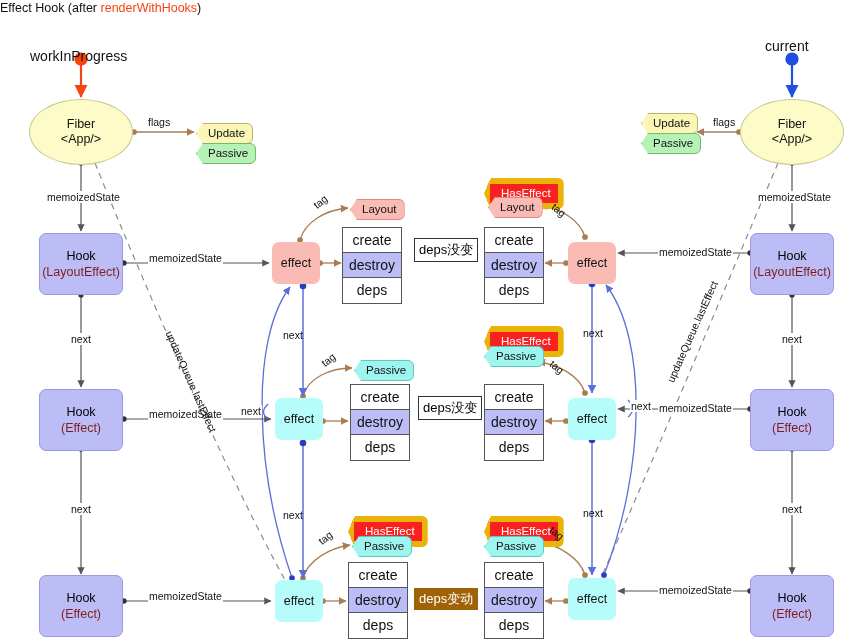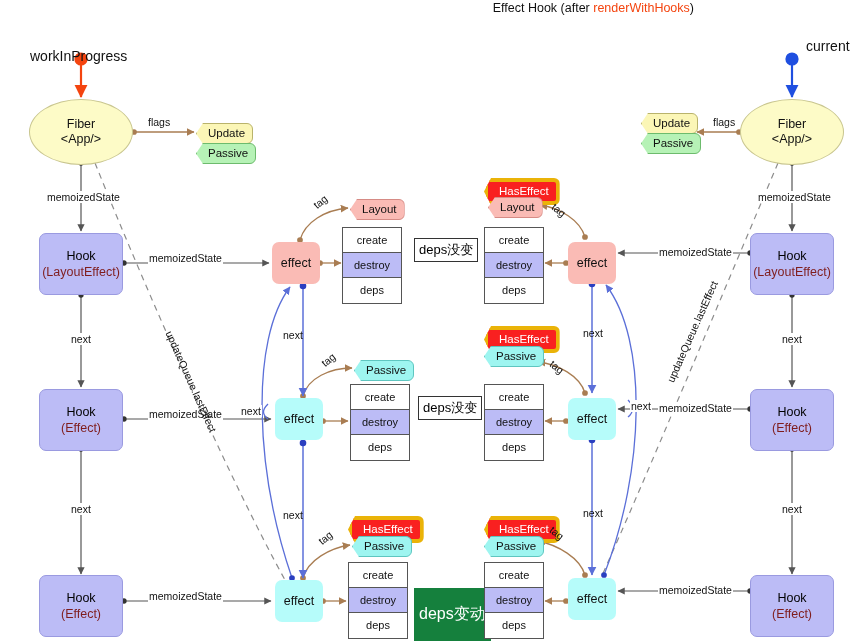--- a/index.html
+++ b/index.html
@@ -2,21 +2,21 @@
 <html><head>
 <meta charset="utf-8">
 <style>
   html,body{margin:0;padding:0;background:#fff;}
   body{width:862px;height:643px;position:relative;overflow:hidden;
        font-family:"Liberation Sans","DejaVu Sans",sans-serif;}
   #stage{position:absolute;left:0;top:0;width:862px;height:643px;}
   svg.layer{position:absolute;left:0;top:0;width:862px;height:643px;pointer-events:none;}
   .node{position:absolute;box-sizing:border-box;}
 
-  .title{position:absolute;width:694px;text-align:right;top:1px;font-size:12.5px;color:#111;}
+  .title{position:absolute;width:694px;text-align:left;top:1px;font-size:12.5px;color:#111;}
   .title .hl{color:#f4440f;}
 
   .rootlabel{position:absolute;font-size:14px;color:#111;white-space:nowrap;}
 
   .fiber{width:104px;height:66px;border-radius:50%;background:#fdfbc7;
          border:1px solid #c9c690;display:flex;flex-direction:column;
          align-items:center;justify-content:center;font-size:12.5px;color:#111;line-height:15px;}
 
   .hook{width:84px;height:62px;border-radius:7px;background:#bcbcf6;border:1px solid #9a9ae0;
         display:flex;flex-direction:column;align-items:center;justify-content:center;
@@ -29,32 +29,32 @@
   .effect.cyan{background:#b6fcfa;}
 
   .tagbadge{position:absolute;height:19px;padding:0 7px 0 11px;font-size:11.5px;color:#111;
             display:flex;align-items:center;white-space:nowrap;line-height:19px;
             clip-path:polygon(0 50%,7px 0,100% 0,100% 100%,7px 100%);
             border-radius:0 6px 6px 0;}
   .tagbadge.yellow{background:#fbf6b6;border:1px solid #b9b36b;}
   .tagbadge.green{background:#b6f2b6;border:1px solid #6dbb6d;}
   .tagbadge.pink{background:#fabbb5;border:1px solid #d68b85;}
   .tagbadge.cyan{background:#9ef5f0;border:1px solid #5fc6c0;}
-  .tagbadge.red{background:#f92020;border:4px solid #eab308;color:#fff;}
+  .tagbadge.red{background:#f92020;border:6px solid #eab308;color:#fff;}
 
   .kvtable{position:absolute;width:60px;border:1px solid #555;background:#fff;box-sizing:border-box;}
-  .kvtable div{height:25px;line-height:25px;text-align:center;font-size:11px;color:#111;
+  .kvtable div{height:25px;line-height:25px;text-align:center;font-size:14px;color:#111;
                border-bottom:1px solid #555;box-sizing:border-box;}
   .kvtable div:last-child{border-bottom:none;text-align:center;}
   .kvtable div.hi{background:#bcbcf6;}
 
   .noteplain{position:absolute;border:1px solid #333;background:#fff;color:#000;
              font-size:13px;padding:2px 4px;white-space:nowrap;}
-  .notered{position:absolute;background:#15803d;color:#fff;font-size:16px;
-           padding:16px 5px;white-space:nowrap;}
+  .notered{position:absolute;background:#a16207;color:#fff;font-size:13px;
+           padding:2px 5px;white-space:nowrap;}
 
   .elabel{position:absolute;font-size:10.5px;color:#111;white-space:nowrap;background:#fff;padding:0 1px;}
   .elabel.rot{transform-origin:left top;background:none;}
   .elabel.nobg{background:none;}
 </style>
 </head>
 <body>
 
 <div id="stage">
 
@@ -149,21 +149,21 @@
     <path d="M268,404 C262,410 262,414 268,419" fill="none" stroke="#5b6fd8" stroke-width="1.3"></path>
 
     <line x1="592" y1="284" x2="592" y2="393" stroke="#5b6fd8" stroke-width="1.5" marker-start="url(#dot-link)" marker-end="url(#ar-link)"></line>
     <line x1="592" y1="440" x2="592" y2="575" stroke="#5b6fd8" stroke-width="1.5" marker-start="url(#dot-link)" marker-end="url(#ar-link)"></line>
 
     <path d="M604,575 C645,470 648,340 606,285" fill="none" stroke="#5b6fd8" stroke-width="1.3" marker-start="url(#dot-link)" marker-end="url(#ar-link)"></path>
     <path d="M628,400 C634,406 634,412 628,417" fill="none" stroke="#5b6fd8" stroke-width="1.3"></path>
   </svg>
 
   <div class="rootlabel" style="left:30px;top:48px;">workInProgress</div>
-  <div class="rootlabel" style="left:806px;top:38px;">current</div>
+  <div class="rootlabel" style="left:765px;top:38px;">current</div>
 
   <div class="node fiber" style="left:29px;top:99px;">
     <span>Fiber</span>
     <span>&lt;App/&gt;</span>
   </div>
   <div class="node fiber" style="left:740px;top:99px;">
     <span>Fiber</span>
     <span>&lt;App/&gt;</span>
   </div>
 

